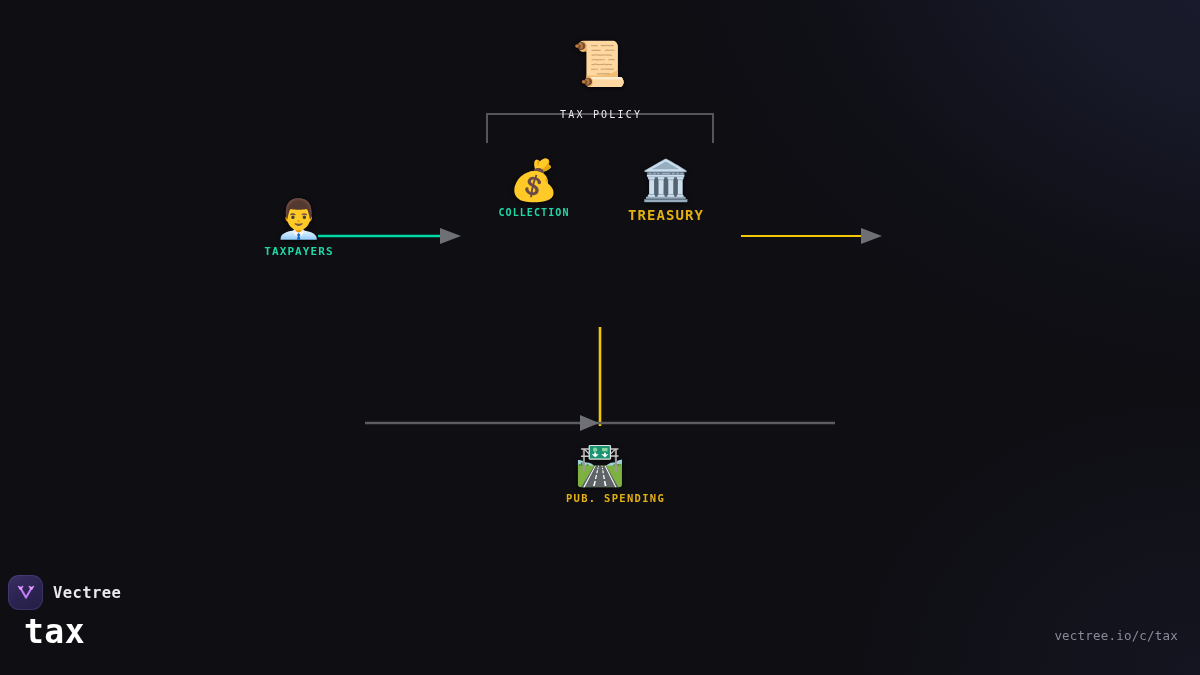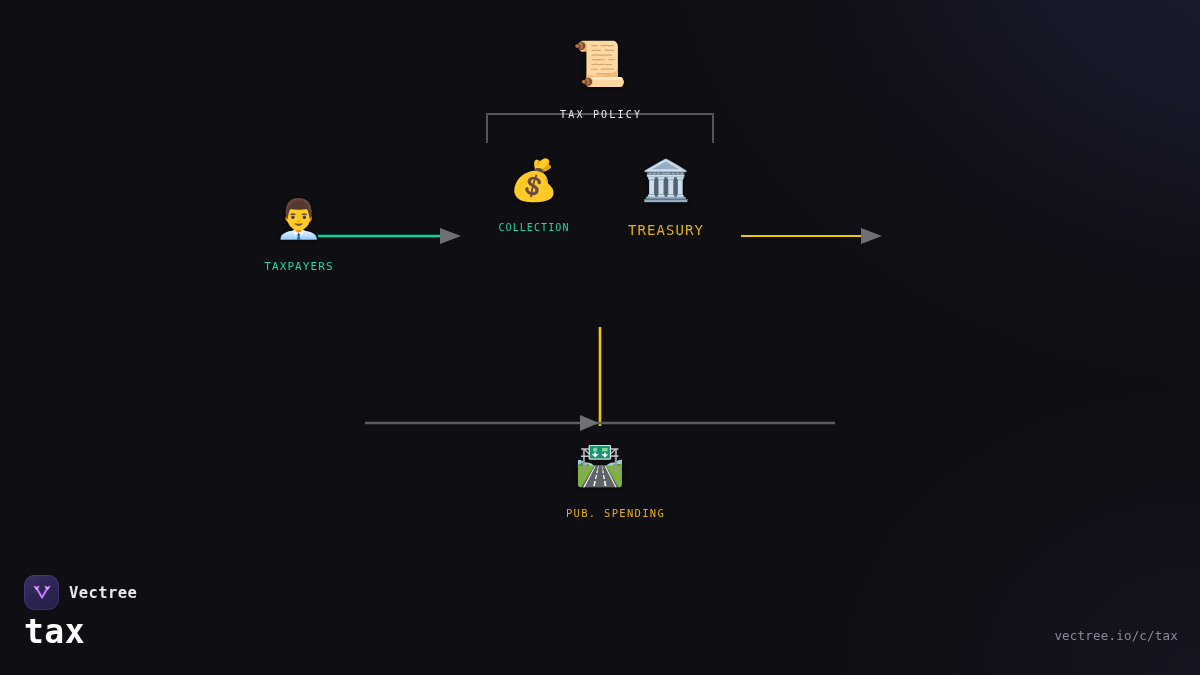--- a/index.html
+++ b/index.html
@@ -22,24 +22,24 @@
   
   .node { position:absolute; text-align:center; }
   .node .glyph {
     font-family:"DejaVu Sans", sans-serif;
     line-height:1;
     display:block;
     filter: drop-shadow(0 1px 2px rgba(0,0,0,.6));
   }
   .node .label {
     display:block;
-    margin-top:22px;
+    margin-top:7px;
     letter-spacing:1.1px;
     white-space:nowrap;
-    font-weight:400;
+    font-weight:700;
   }
 
   #node-tax-policy { left:560px; top:42px; width:80px; }
   #node-tax-policy .glyph { font-size:44px; }
   #node-tax-policy .label { font-size:10px; color:#e9e9ee; letter-spacing:2.2px; font-weight:400; margin-top:23px; }
 
   #node-collection { left:494px; top:160px; width:80px; }
   #node-collection .glyph { font-size:40px; }
   #node-collection .label { font-size:10px; color:#1fd6a6; }
 
@@ -49,21 +49,21 @@
 
   #node-taxpayers { left:259px; top:200px; width:80px; }
   #node-taxpayers .glyph { font-size:38px; }
   #node-taxpayers .label { font-size:11px; color:#1fd6a6; }
 
   #node-pub-spending { left:560px; top:445px; width:80px; }
   #node-pub-spending .glyph { font-size:40px; }
   #node-pub-spending .label { font-size:10.5px; color:#e2b013; letter-spacing:1.3px;padding-left:6px; }
 
   
-  .footer-brand { position:absolute; left:24px; top:575px; display:flex; align-items:center; gap:10px; }
+  .footer-brand { position:absolute; left:8px; top:575px; display:flex; align-items:center; gap:10px; }
   .brand-mark {
     width:35px; height:35px; border-radius:11px;
     background: linear-gradient(150deg, #3a2f63 0%, #2a2350 55%, #241f45 100%);
     display:flex; align-items:center; justify-content:center;
     box-shadow: inset 0 0 0 1px rgba(150,120,220,.18);
   }
   .brand-name { font-size:15.5px; font-weight:700; color:#e8e8ee; letter-spacing:.4px; }
   .footer-title {
     position:absolute; left:24px; top:612px;
     font-size:33px; font-weight:700; color:#ffffff; letter-spacing:.5px;

